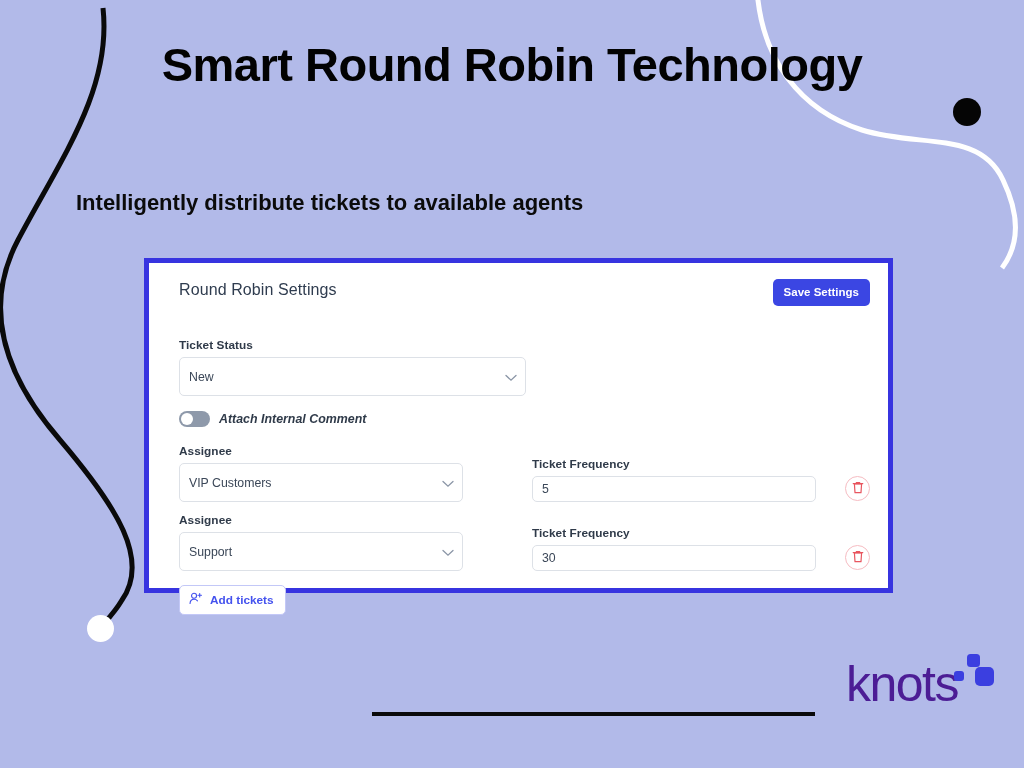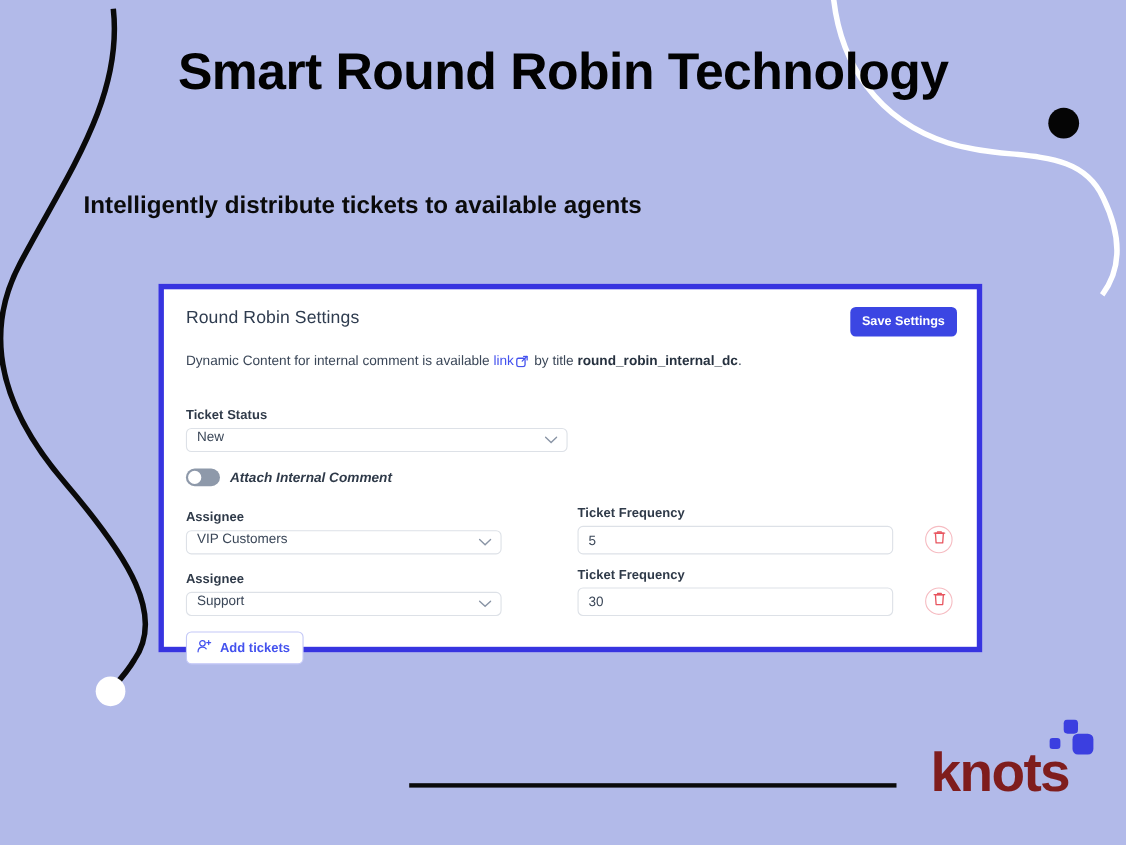--- a/index.html
+++ b/index.html
@@ -31,33 +31,33 @@
   }
 
   
   .hero-title {
     position: absolute; left: 0; top: 32px; width: 1024px;
     text-align: center;
     font-size: 47px; line-height: 65px; font-weight: 700;
     color: #020202; letter-spacing: -0.5px;
   }
   .hero-sub {
-    position: absolute; left: 76px; top: 168px; width: 520px;
+    position: absolute; left: 76px; top: 184px; width: 520px;
     font-size: 22px; line-height: 37px; font-weight: 700;
     color: #0b0b0b;
   }
 
   
   .card-frame {
     position: absolute; left: 144px; top: 258px;
     width: 749px; height: 335px;
     background: #ffffff;
     border: 5px solid #3734e0;
   }
-  .card-inner { position: relative; padding: 16px 18px 0 20px; height: 100%; }
+  .card-inner { position: relative; padding: 16px 18px 0 30px; height: 100%; }
 
   .card-head { display: flex; align-items: flex-start; justify-content: space-between; }
   .card-title {
     font-size: 16px; color: #2f3c4f; font-weight: 400;
     letter-spacing: 0.1px; padding-top: 2px;
   }
   .save-btn {
     background: #3b46e3; color: #ffffff;
     font-size: 11.5px; font-weight: 700;
     border: none; border-radius: 5px;
@@ -74,26 +74,26 @@
   .dyn-line .dc-name { font-weight: 700; color: #26313f; }
   .ext-icon { display: inline-block; vertical-align: -2px; margin: 0 2px 0 2px; }
 
   .fld-label {
     font-size: 11.8px; font-weight: 700; color: #2f3a49;
     margin-bottom: 5px; letter-spacing: 0.05px;
   }
 
   .sel-wrap { position: relative; }
   .sel-box {
-    width: 100%; height: 22px;
+    width: 100%; height: 39px;
     border: 1px solid #dde1e7; border-radius: 5px;
     background: #ffffff;
     font-size: 12.3px; color: #3b4758;
     padding: 0 26px 0 9px;
-    display: flex; align-items: flex-start;
+    display: flex; align-items: center;
     cursor: pointer;
   }
   .chev {
     position: absolute; right: 9px; top: 50%;
     transform: translateY(-50%); pointer-events: none;
   }
 
   .status-block { margin-top: 32px; width: 347px; }
 
   .toggle-row { display: flex; align-items: center; margin-top: 15px; }
@@ -143,23 +143,23 @@
     font-size: 11.8px; font-weight: 700; color: #4452ee;
     font-family: "Liberation Sans", sans-serif;
   }
 
   
   .logo {
     position: absolute; left: 846px; top: 655px;
     width: 150px; height: 55px;
   }
   .logo-word {
-    position: absolute; left: 0; top: 22px;
+    position: absolute; left: 0; top: 4px;
     font-size: 50px; line-height: 50px;
-    font-weight: 700; color: #7f1d1d;
+    font-weight: 400; color: #4c1d95;
     letter-spacing: -1.5px;
   }
   .logo-mark { position: absolute; left: 108px; top: -1px; }
 </style>
 </head>
 <body>
 
 <div class="bg-deco">
   <svg width="1024" height="768" viewBox="0 0 1024 768">
     <path d="M103 8 C 112 90, 60 160, 18 240 C -20 312, 8 380, 60 440
@@ -176,27 +176,20 @@
 <div class="hero-sub">Intelligently distribute tickets to available agents</div>
 
 <div class="card-frame">
   <div class="card-inner">
 
     <div class="card-head">
       <div class="card-title">Round Robin Settings</div>
       <button class="save-btn">Save Settings</button>
     </div>
 
-    <div class="dyn-line">
-      <span>Dynamic Content for internal comment is available </span><a href="#" class="lnk">link</a><span class="ext-icon"><svg width="11" height="11" viewBox="0 0 14 14">
-          <rect x="1" y="3.4" width="9.6" height="9.6" rx="2" fill="none" stroke="#4452ee" stroke-width="1.5"></rect>
-          <path d="M7.3 6.7 L12.6 1.4" stroke="#4452ee" stroke-width="1.5" stroke-linecap="round"></path>
-          <path d="M8.9 1.2 H13 V5.3" fill="none" stroke="#4452ee" stroke-width="1.5" stroke-linecap="round" stroke-linejoin="round"></path>
-        </svg></span><span> by title </span><span class="dc-name">round_robin_internal_dc</span><span>.</span>
-    </div>
 
     <div class="status-block">
       <div class="fld-label">Ticket Status</div>
       <div class="sel-wrap">
         <div class="sel-box">
           <span>New</span>
         </div>
         <span class="chev">
           <svg width="12" height="8" viewBox="0 0 12 8">
               <path d="M1 1.5 L6 6.2 L11 1.5" fill="none" stroke="#8a95a6" stroke-width="1.3" stroke-linecap="round"></path>

